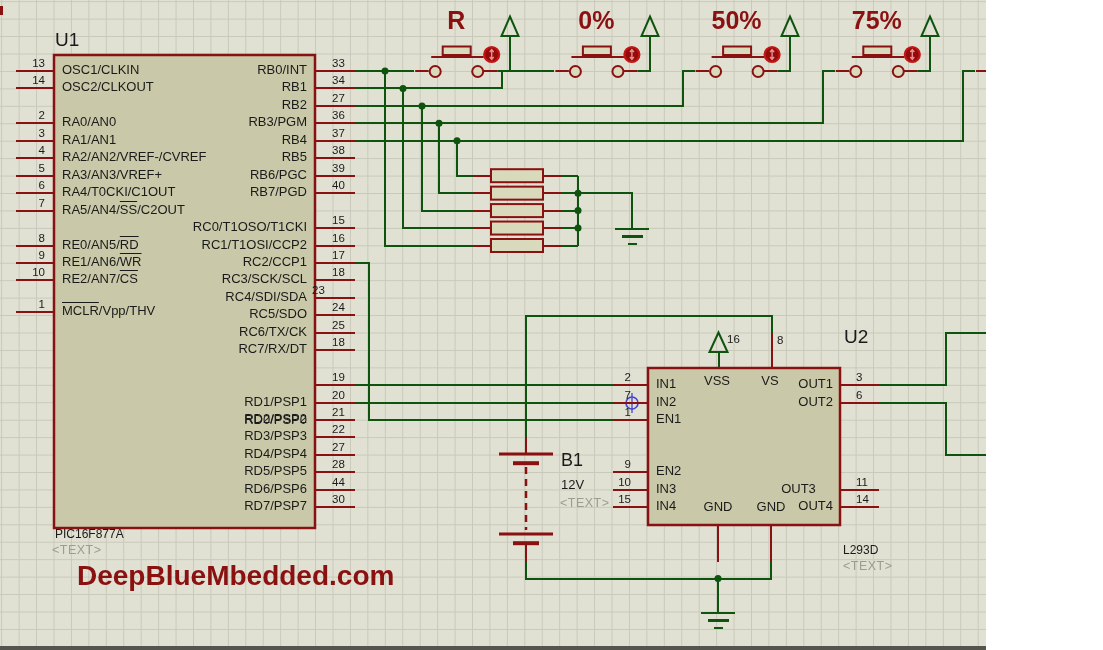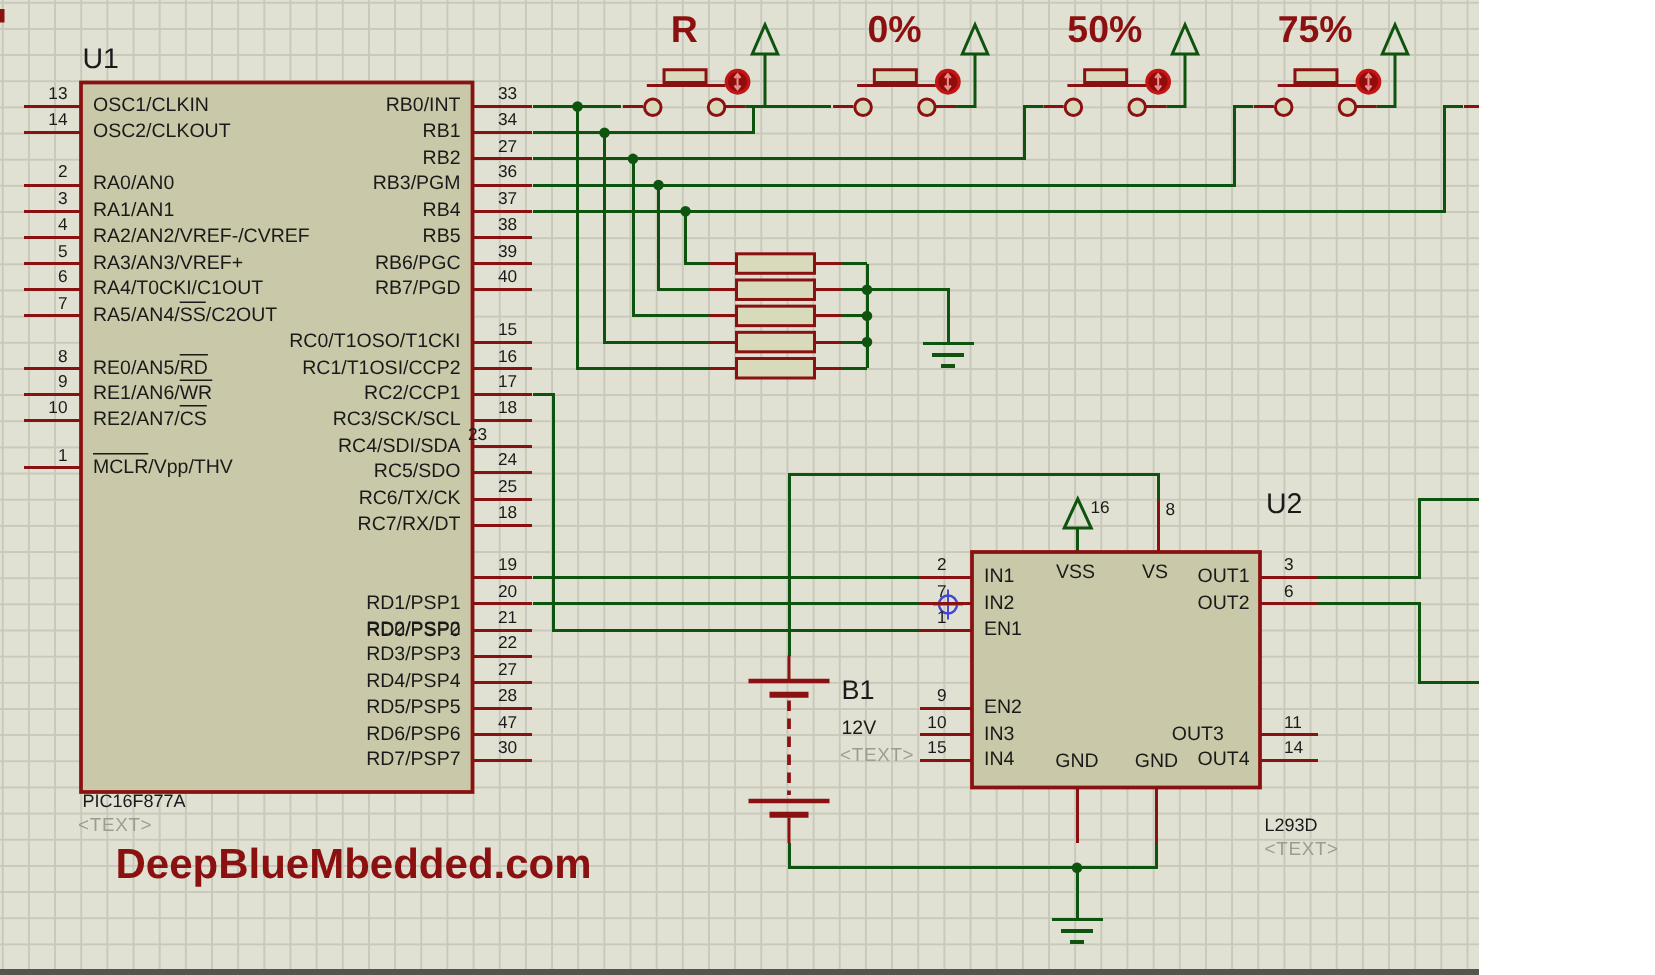--- a/index.html
+++ b/index.html
@@ -312,21 +312,21 @@
     <div class="lbl pin-num" style="left:332px;top:388.55px;">20</div>
     <div class="lbl pin-name ra" style="left:155px;top:394.55px;width:152px;">RD1/PSP1</div>
     <div class="lbl pin-num" style="left:332px;top:406px;">21</div>
     <div class="lbl pin-name ra" style="left:155px;top:412px;width:152px;">RD2/PSP2</div>
     <div class="lbl pin-num" style="left:332px;top:423.45px;">22</div>
     <div class="lbl pin-name ra" style="left:155px;top:429.45px;width:152px;">RD3/PSP3</div>
     <div class="lbl pin-num" style="left:332px;top:440.9px;">27</div>
     <div class="lbl pin-name ra" style="left:155px;top:446.9px;width:152px;">RD4/PSP4</div>
     <div class="lbl pin-num" style="left:332px;top:458.34999999999997px;">28</div>
     <div class="lbl pin-name ra" style="left:155px;top:464.34999999999997px;width:152px;">RD5/PSP5</div>
-    <div class="lbl pin-num" style="left:332px;top:475.79999999999995px;">47</div>
+    <div class="lbl pin-num" style="left:332px;top:475.79999999999995px;">44</div>
     <div class="lbl pin-name ra" style="left:155px;top:481.79999999999995px;width:152px;">RD6/PSP6</div>
     <div class="lbl pin-num" style="left:332px;top:493.25px;">30</div>
     <div class="lbl pin-name ra" style="left:155px;top:499.25px;width:152px;">RD7/PSP7</div>
     <div class="lbl pin-num ra" style="left:605px;top:371.09999999999997px;width:26px;">2</div>
     <div class="lbl pin-name" style="left:656px;top:377.09999999999997px;">IN1</div>
     <div class="lbl pin-num ra" style="left:605px;top:388.55px;width:26px;">7</div>
     <div class="lbl pin-name" style="left:656px;top:394.55px;">IN2</div>
     <div class="lbl pin-num ra" style="left:605px;top:406px;width:26px;">1</div>
     <div class="lbl pin-name" style="left:656px;top:412px;">EN1</div>
     <div class="lbl pin-num ra" style="left:605px;top:458.34999999999997px;width:26px;">9</div>

